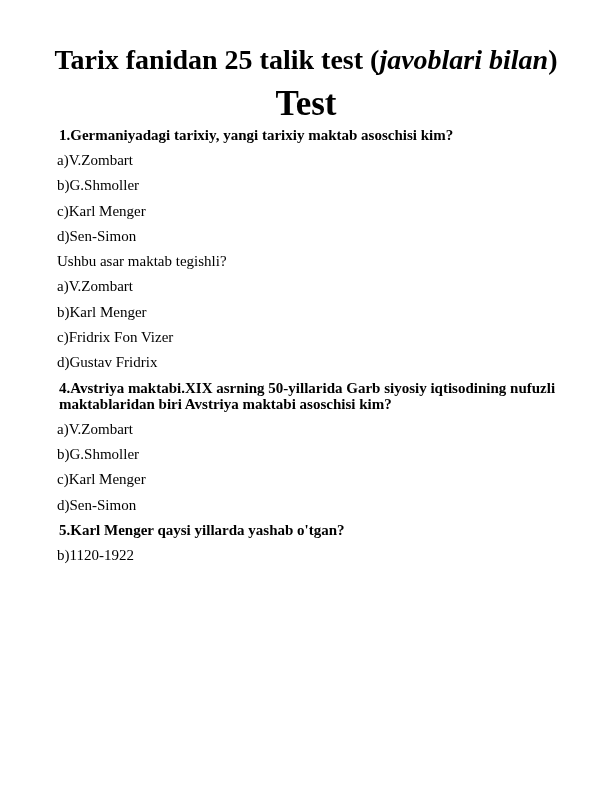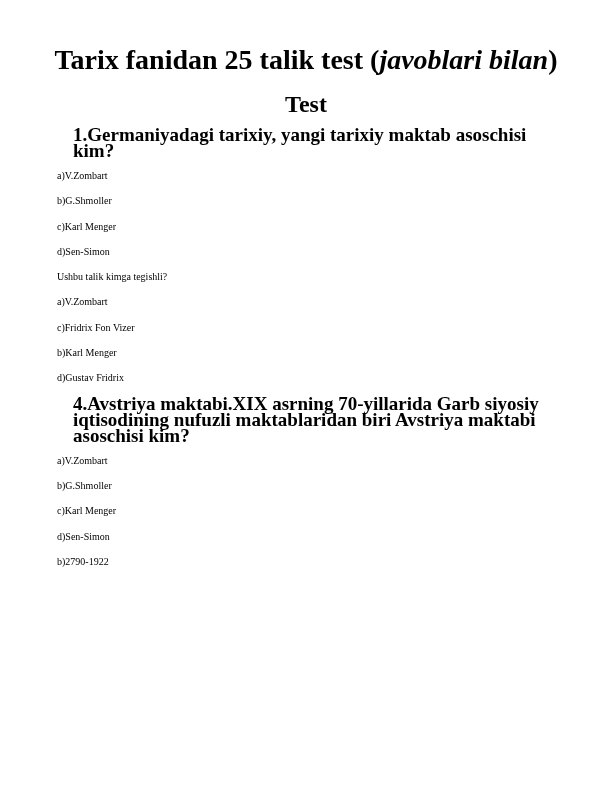--- a/index.html
+++ b/index.html
@@ -3,56 +3,57 @@
 <meta charset="utf-8">
 <style>
   html, body { margin: 0; padding: 0; background: #ffffff; }
   body { width: 612px; height: 792px; position: relative; overflow: hidden;
          font-family: "Liberation Serif", "DejaVu Serif", serif; color: #000; }
   .page { position: absolute; left: 0; top: 0; width: 498px; height: 792px; }
   .title { position: absolute; left: 0; width: 612px; top: 42px; text-align: center;
            font-size: 28px; font-weight: bold; line-height: 36px; margin: 0; }
   .title i { font-style: italic; }
   .subtitle { position: absolute; left: 0; width: 612px; top: 86px; text-align: center;
-              font-size: 24px; font-weight: bold; line-height: 36px; margin: 0; }
+              font-size: 35px; font-weight: bold; line-height: 36px; margin: 0; }
   .content { position: absolute; left: 57px; top: 127px; width: 500px; }
-  .q { font-size: 19px; font-weight: bold; line-height: 16px; margin: 0 0 9px 16px; }
-  .line { font-size: 10px; line-height: 16px; margin: 0 0 9.3px 0; }
+  .q { font-size: 15px; font-weight: bold; line-height: 16px; margin: 0 0 9px 2px; }
+  .line { font-size: 15px; line-height: 16px; margin: 0 0 9.3px 0; }
 </style>
 </head>
 <body>
 
 <div class="page">
   <h1 class="title"><span>Tarix fanidan 25 talik test (</span><i>javoblari bilan</i><span>)</span></h1>
   <h2 class="subtitle">Test</h2>
 
   <div class="content">
 
     <div>
       <p class="q">1.Germaniyadagi tarixiy, yangi tarixiy maktab asoschisi kim?</p>
       <p class="line">a)V.Zombart</p>
       <p class="line">b)G.Shmoller</p>
       <p class="line">c)Karl Menger</p>
       <p class="line">d)Sen-Simon</p>
     </div>
 
 
     <div>
-      <p class="line">Ushbu talik kimga tegishli?</p>
+      <p class="line">Ushbu asar maktab tegishli?</p>
       <p class="line">a)V.Zombart</p>
+      <p class="line">b)Karl Menger</p>
       <p class="line">c)Fridrix Fon Vizer</p>
-      <p class="line">b)Karl Menger</p>
       <p class="line">d)Gustav Fridrix</p>
     </div>
 
     <div>
-      <p class="q">4.Avstriya maktabi.XIX asrning 70-yillarida Garb siyosiy iqtisodining nufuzli maktablaridan biri Avstriya maktabi asoschisi kim?</p>
+      <p class="q">4.Avstriya maktabi.XIX asrning 50-yillarida Garb siyosiy iqtisodining nufuzli maktablaridan biri Avstriya maktabi asoschisi kim?</p>
       <p class="line">a)V.Zombart</p>
       <p class="line">b)G.Shmoller</p>
       <p class="line">c)Karl Menger</p>
       <p class="line">d)Sen-Simon</p>
     </div>
 
     <div>
-      <p class="line">b)2790-1922</p>
+      <p class="q">5.Karl Menger qaysi yillarda yashab o'tgan?</p>
+      <p class="line">b)1120-1922</p>
     </div>
   </div>
 </div>
 
 </body></html>

